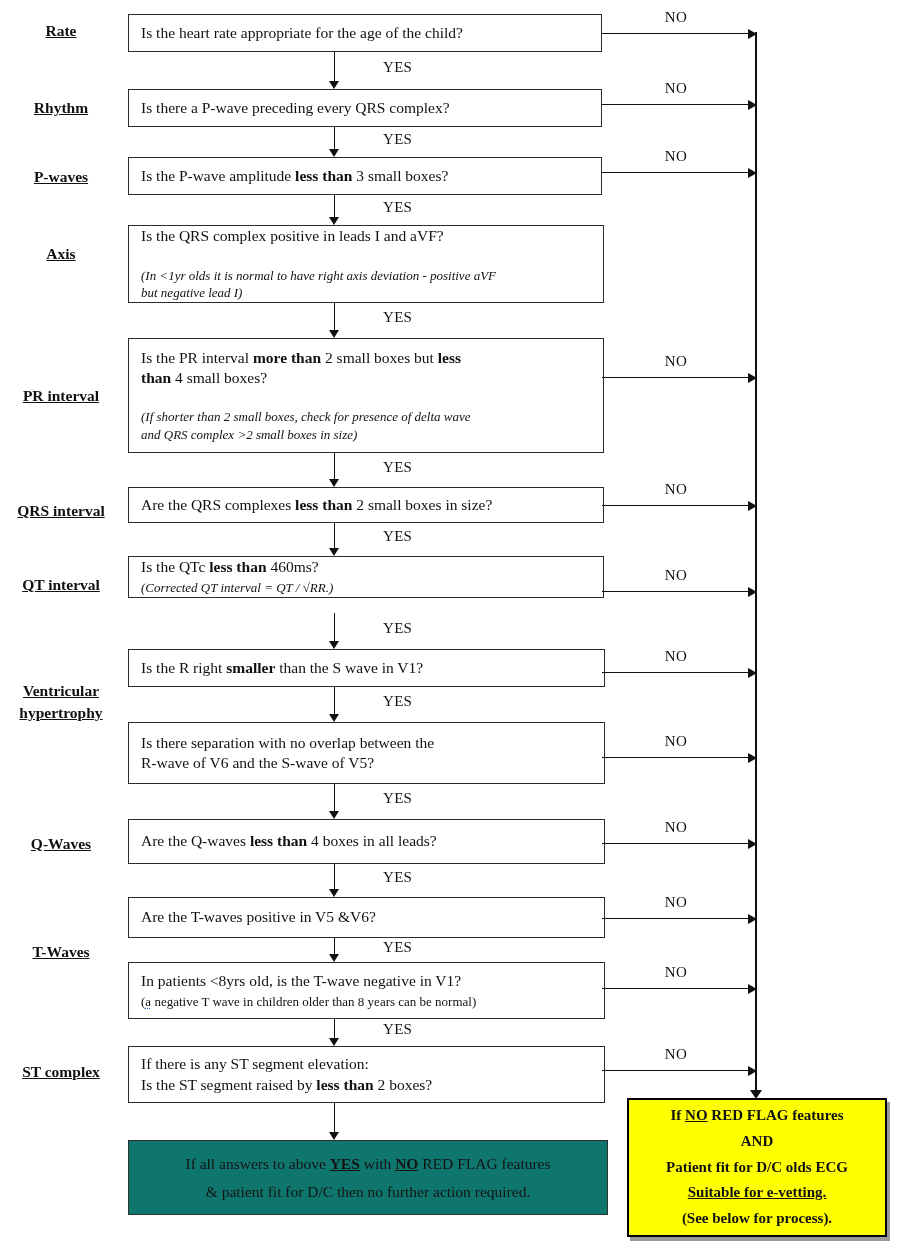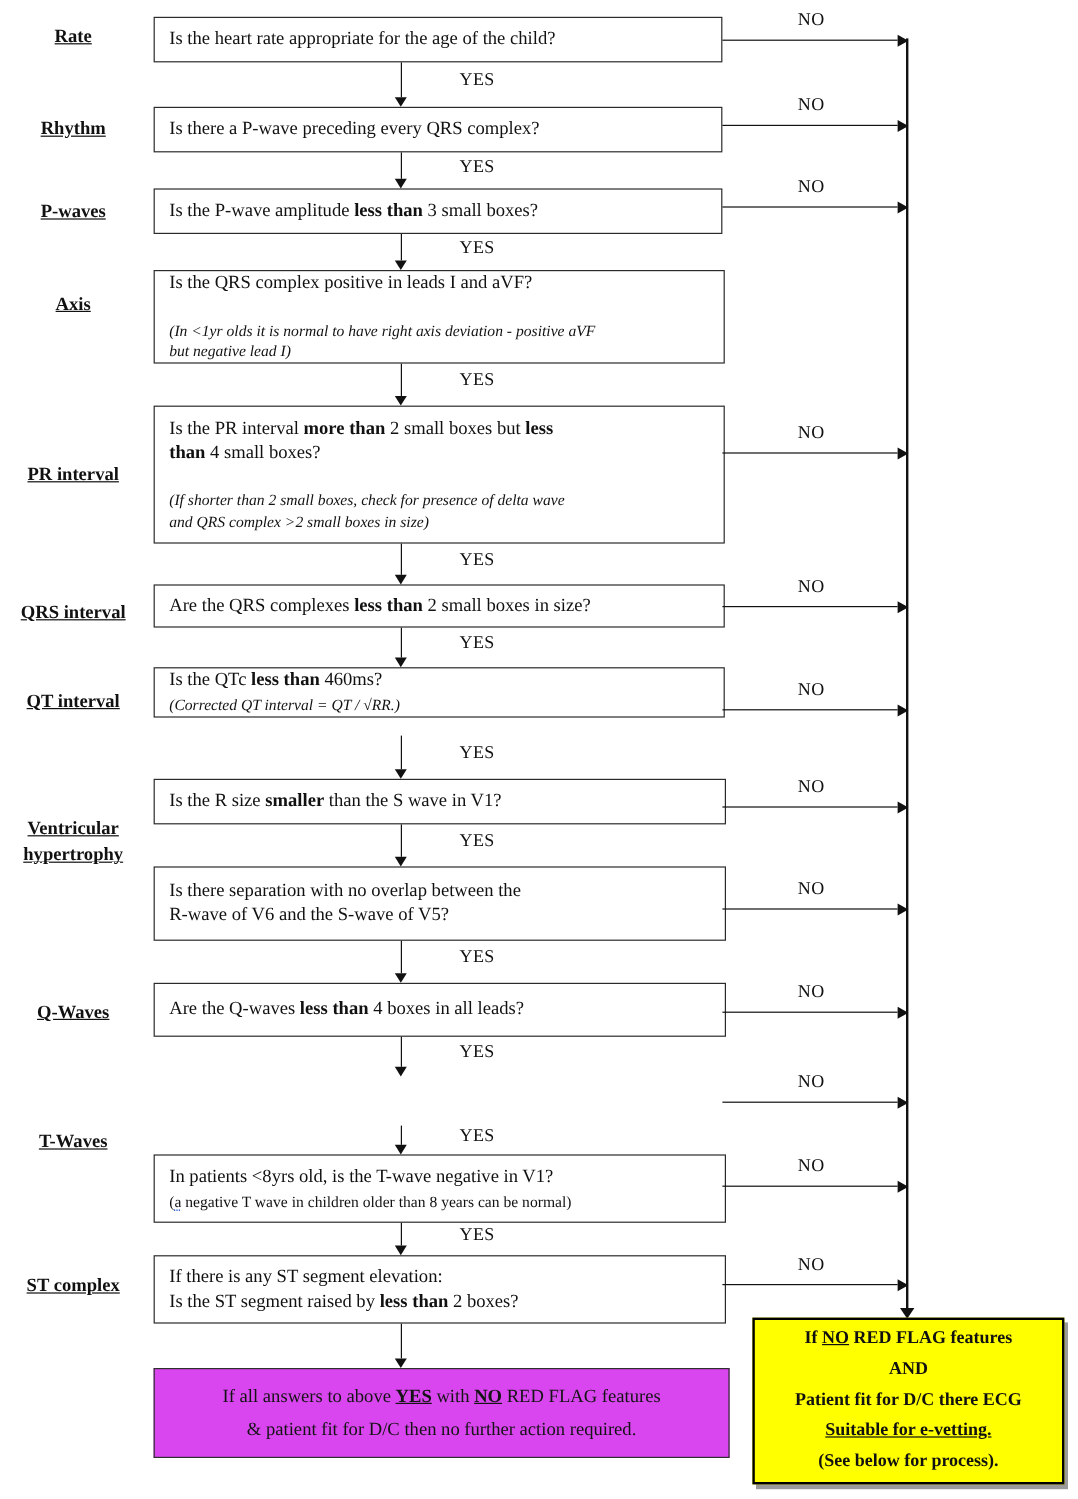--- a/index.html
+++ b/index.html
@@ -74,27 +74,30 @@
     <div class="q-note"><span class="i">(If shorter than 2 small boxes, check for presence of delta wave</span><br><span class="i">and QRS complex &gt;2 small boxes in size)</span></div>
   </div>
   <div class="qbox" style="left:128px;top:487px;width:476px;height:36px">
     <div><span>Are the QRS complexes </span><span class="b">less than</span><span> 2 small boxes in size?</span></div>
   </div>
   <div class="qbox tight" style="left:128px;top:556px;width:476px;height:42px">
     <div><span>Is the QTc </span><span class="b">less than</span><span> 460ms?</span></div>
     <div class="q-note"><span class="i">(Corrected QT interval = QT / √RR.)</span></div>
   </div>
   <div class="qbox" style="left:128px;top:649px;width:477px;height:38px">
-    <div><span>Is the R size </span><span class="b">smaller</span><span> than the S wave in V1?</span></div>
+    <div><span>Is the R right </span><span class="b">smaller</span><span> than the S wave in V1?</span></div>
   </div>
   <div class="qbox" style="left:128px;top:722px;width:477px;height:62px">
     <div><span>Is there separation with no overlap between the</span><br><span>R-wave of V6 and the S-wave of V5?</span></div>
   </div>
   <div class="qbox" style="left:128px;top:819px;width:477px;height:45px">
     <div><span>Are the Q-waves </span><span class="b">less than</span><span> 4 boxes in all leads?</span></div>
+  </div>
+  <div class="qbox" style="left:128px;top:897px;width:477px;height:41px">
+    <div><span>Are the T-waves positive in V5 &amp;V6?</span></div>
   </div>
   <div class="qbox tight" style="left:128px;top:962px;width:477px;height:57px">
     <div><span>In patients &lt;8yrs old, is the T-wave negative in V1?</span></div>
     <div class="q-note"><span>(</span><span class="sq">a</span><span> negative T wave in children older than 8 years can be normal)</span></div>
   </div>
   <div class="qbox" style="left:128px;top:1046px;width:477px;height:57px">
     <div><span>If there is any ST segment elevation:</span><br><span>Is the ST segment raised by </span><span class="b">less than</span><span> 2 boxes?</span></div>
   </div>
 
   <div class="arr-d" style="top:52px;height:29px"></div>
@@ -145,20 +148,20 @@
   <div class="lbl no-lbl" style="top:567px">NO</div>
   <div class="lbl no-lbl" style="top:648px">NO</div>
   <div class="lbl no-lbl" style="top:733px">NO</div>
   <div class="lbl no-lbl" style="top:819px">NO</div>
   <div class="lbl no-lbl" style="top:894px">NO</div>
   <div class="lbl no-lbl" style="top:964px">NO</div>
   <div class="lbl no-lbl" style="top:1046px">NO</div>
 
   <div class="trunk"></div>
 
-  <div class="outcome green" style="background-color: #d946ef;">
+  <div class="outcome green" style="background-color: #0f766e;">
     <div><span>If all answers to above </span><span class="b u">YES</span><span> with </span><span class="b u">NO</span><span> RED FLAG features</span><br><span>&amp; patient fit for D/C then no further action required.</span></div>
   </div>
   <div class="outcome yellow" style="background-color: rgb(255, 255, 0);">
-    <div><span>If </span><span class="u">NO</span><span> RED FLAG features</span><br><span>AND</span><br><span>Patient fit for D/C there ECG</span><br><span class="u">Suitable for e-vetting.</span><br><span>(See below for process).</span></div>
+    <div><span>If </span><span class="u">NO</span><span> RED FLAG features</span><br><span>AND</span><br><span>Patient fit for D/C olds ECG</span><br><span class="u">Suitable for e-vetting.</span><br><span>(See below for process).</span></div>
   </div>
 
 </div>
 
 </body></html>

